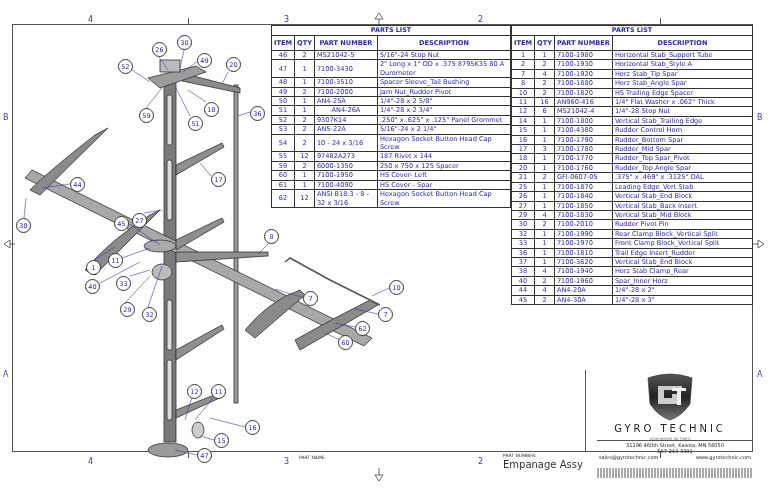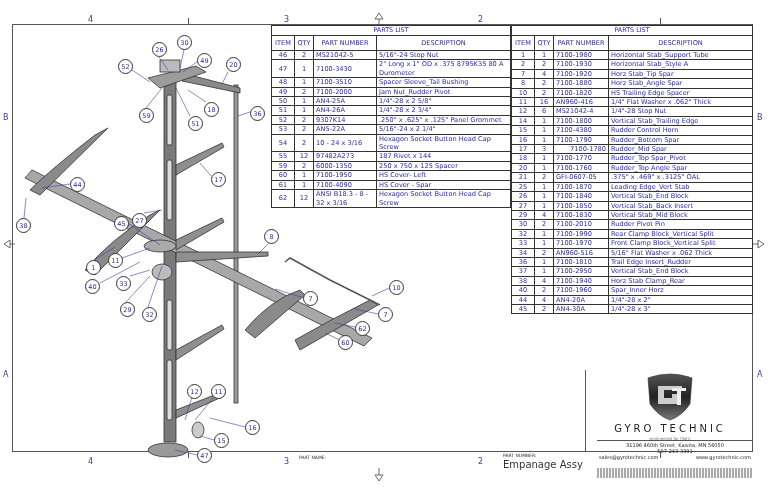--- a/index.html
+++ b/index.html
@@ -2,21 +2,21 @@
 <html><head>
 <meta charset="utf-8">
 <style>
   html,body{margin:0;padding:0;background:#fff;}
   body{width:768px;height:494px;position:relative;overflow:hidden;font-family:"DejaVu Sans",sans-serif;}
   .frame{position:absolute;left:12px;top:24px;width:741px;height:428px;border:1px solid #555;box-sizing:border-box;}
   .zone{position:absolute;font-size:8px;color:#3a3aa0;font-family:"DejaVu Sans",sans-serif;}
   .tick{position:absolute;background:#555;}
   .plist{position:absolute;border-collapse:collapse;font-family:"DejaVu Sans",sans-serif;font-size:6.6px;color:#2a2ab0;background:#fff;}
   .plist td,.plist th{border:1px solid #333;padding:0 2px;line-height:8.4px;height:8.4px;white-space:nowrap;overflow:hidden;}
-  .plist th{font-weight:normal;color:#2a2ab0;height:14px;}
+  .plist th{font-weight:bold;color:#2a2ab0;height:14px;}
   .plist .title th{height:9px;line-height:9px;font-size:6.4px;}
   .plist td.c{text-align:center;}
   .plist td.desc{white-space:normal;}
   #pl1{left:271px;top:25px;width:240px;}
   #pl2{left:511px;top:25px;width:242px;}
   .callout{position:absolute;width:15px;height:15px;border:1px solid #333;border-radius:50%;background:#fff;font-size:6.5px;color:#2a2ab0;text-align:center;line-height:15px;box-sizing:border-box;}
   svg.drawing{position:absolute;left:0;top:0;}
   .titleblock{position:absolute;left:585px;top:370px;width:168px;height:82px;border-left:1px solid #555;}
   .logo-text{position:absolute;left:0;width:168px;text-align:center;font-size:10px;letter-spacing:3px;color:#222;top:53px;font-family:"DejaVu Sans",sans-serif;}
   .tagline{position:absolute;left:0;width:168px;text-align:center;font-size:4px;color:#777;top:66px;}
@@ -200,21 +200,21 @@
       </tr>
       <tr>
         <td class="c">50</td>
         <td class="c">1</td>
         <td style="white-space: normal;">AN4-25A</td>
         <td class="desc">1/4"-28 x 2 5/8"</td>
       </tr>
       <tr>
         <td class="c">51</td>
         <td class="c">1</td>
-        <td style="white-space: normal;">AN4-26A</td>
+        <td style="white-space: normal; text-align: center;">AN4-26A</td>
         <td class="desc">1/4"-28 x 2 3/4"</td>
       </tr>
       <tr>
         <td class="c">52</td>
         <td class="c">2</td>
         <td style="white-space: normal;">9307K14</td>
         <td class="desc">.250" x .625" x .125" Panel Grommet</td>
       </tr>
       <tr>
         <td class="c">53</td>
@@ -330,21 +330,21 @@
       </tr>
       <tr>
         <td class="c">16</td>
         <td class="c">1</td>
         <td style="white-space: normal; margin-left: 48px;">7100-1790</td>
         <td class="desc">Rudder_Bottom Spar</td>
       </tr>
       <tr>
         <td class="c">17</td>
         <td class="c">3</td>
-        <td style="white-space: normal; text-align: right;">7100-1780</td>
+        <td style="white-space: normal;">7100-1780</td>
         <td class="desc">Rudder_Mid Spar</td>
       </tr>
       <tr>
         <td class="c">18</td>
         <td class="c">1</td>
         <td style="white-space: normal;">7100-1770</td>
         <td class="desc">Rudder_Top Spar_Pivot</td>
       </tr>
       <tr>
         <td class="c">20</td>
@@ -394,35 +394,29 @@
         <td style="white-space: normal;">7100-1990</td>
         <td class="desc">Rear Clamp Block_Vertical Split</td>
       </tr>
       <tr>
         <td class="c">33</td>
         <td class="c">1</td>
         <td style="white-space: normal;">7100-1970</td>
         <td class="desc">Front Clamp Block_Vertical Split</td>
       </tr>
       <tr>
-        <td class="c">34</td>
-        <td class="c">2</td>
-        <td style="white-space: normal;">AN960-516</td>
-        <td class="desc">5/16" Flat Washer x .062 Thick</td>
-      </tr>
-      <tr>
         <td class="c">36</td>
         <td class="c">1</td>
         <td style="white-space: normal;">7100-1810</td>
         <td class="desc">Trail Edge Insert_Rudder</td>
       </tr>
       <tr>
         <td class="c">37</td>
         <td class="c">1</td>
-        <td style="white-space: normal;">7100-2950</td>
+        <td style="white-space: normal;">7100-3620</td>
         <td class="desc">Vertical Stab_End Block</td>
       </tr>
       <tr>
         <td class="c">38</td>
         <td class="c">4</td>
         <td style="white-space: normal;">7100-1940</td>
         <td class="desc">Horz Stab Clamp_Rear</td>
       </tr>
       <tr>
         <td class="c">40</td>

